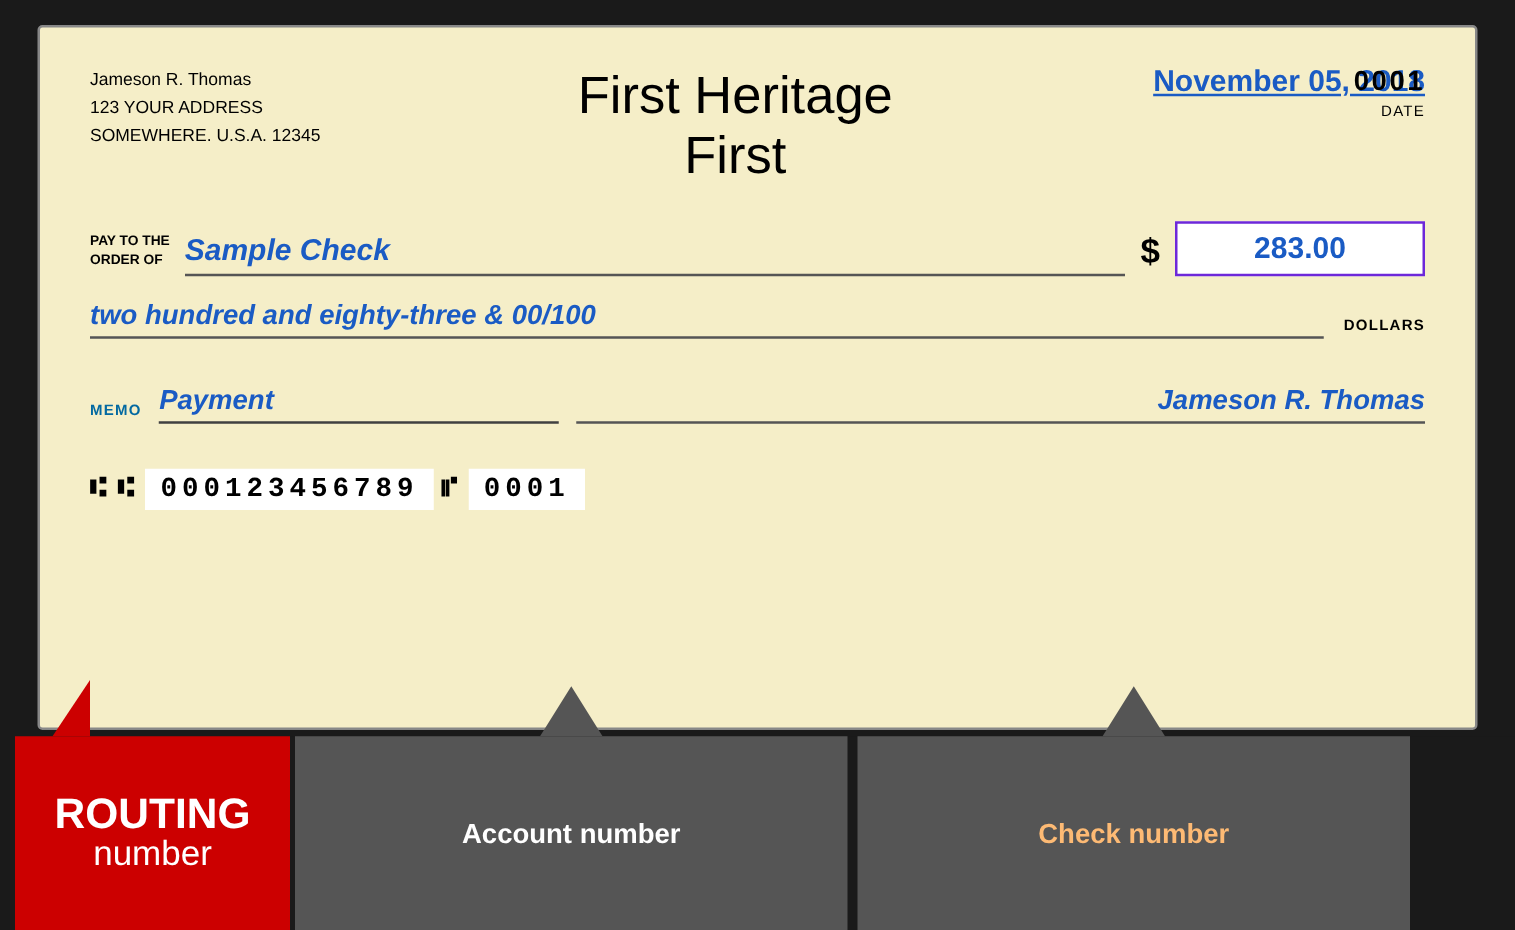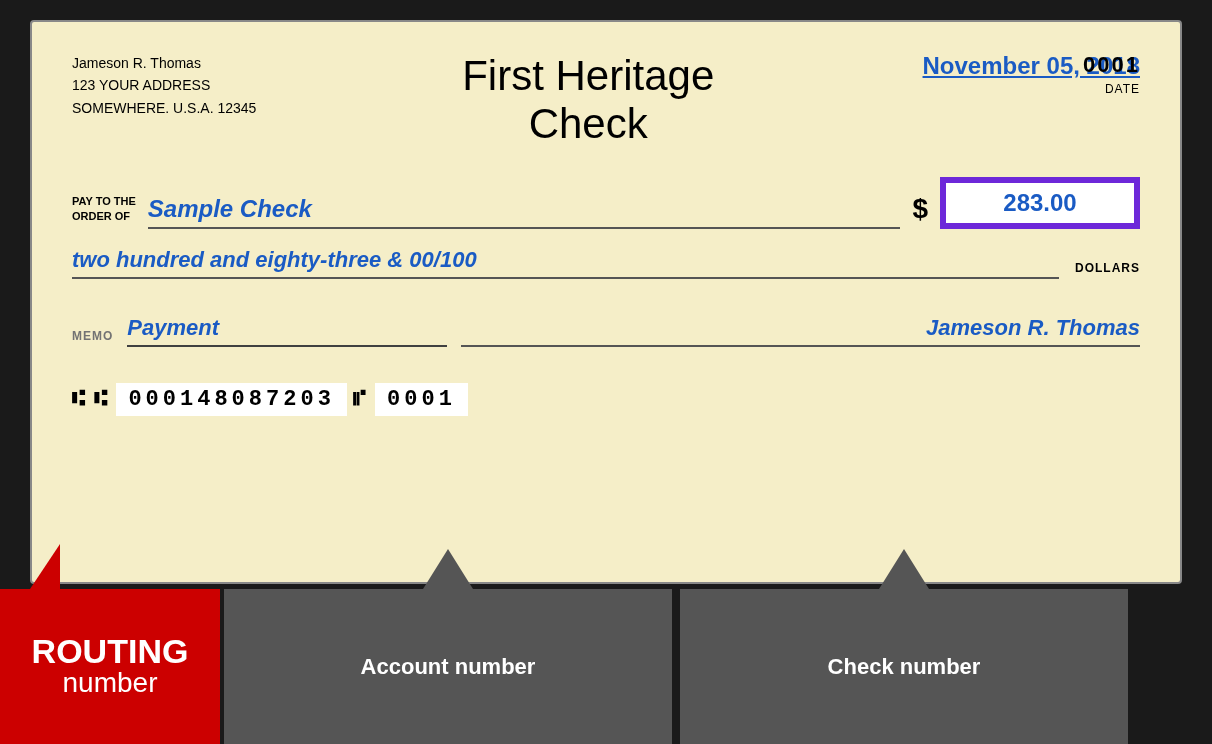--- a/index.html
+++ b/index.html
@@ -114,21 +114,21 @@
 
     .dollar-sign {
       font-size: 28px;
       font-weight: bold;
       color: #000;
       margin-bottom: 4px;
       align-self: flex-end;
     }
 
     .amount-box {
-      border: 6px solid #6d28d9;
+      border: 2px solid #6d28d9;
       background: #fff;
       min-width: 200px;
       padding: 6px 14px;
       font-size: 24px;
       font-weight: bold;
       color: #1a5bc4;
       text-align: center;
       margin-bottom: 0px;
     }
 
@@ -167,21 +167,21 @@
     .memo-row {
       display: flex;
       align-items: flex-end;
       margin-top: 36px;
       gap: 14px;
     }
 
     .memo-label {
       font-size: 12px;
       font-weight: bold;
-      color: #737373;
+      color: #0369a1;
       letter-spacing: 1px;
       margin-bottom: 4px;
     }
 
     .memo-line {
       flex: 0 0 320px;
       border-bottom: 2px solid #404040;
       padding-bottom: 4px;
     }
 
@@ -229,21 +229,21 @@
     }
 
     .micr-symbol {
       font-size: 22px;
     }
 
     
     .bottom-area {
       position: absolute;
       bottom: 0;
-      left: 0;
+      left: 12px;
       right: 0;
       height: 155px;
       background: #1a1a1a;
       display: flex;
       align-items: stretch;
     }
 
     
     .routing-label {
       background: #cc0000;
@@ -332,21 +332,21 @@
       width: 0;
       height: 0;
       border-left: 25px solid transparent;
       border-right: 25px solid transparent;
       border-bottom: 40px solid #555;
     }
 
     .check-label-text {
       font-size: 22px;
       font-weight: bold;
-      color: #ffffff;
+      color: #fdba74;
       text-align: left;
     }
 
     .spacer-right {
       width: 80px;
       background: #1a1a1a;
     }
   </style>
 </head>
 <body>
@@ -356,21 +356,21 @@
   <div class="check-number-top">0001</div>
 
   <div class="check-header">
     <div class="payee-address">
       <div>Jameson R. Thomas</div>
       <div>123 YOUR ADDRESS</div>
       <div>SOMEWHERE. U.S.A. 12345</div>
     </div>
     <div class="bank-name">
       <span>First Heritage</span><br>
-      <span>Check</span>
+      <span>First</span>
     </div>
     <div class="date-area">
       <span class="date-value">November 05, 2018</span>
       <span class="date-label">DATE</span>
     </div>
   </div>
 
   <div class="pay-row">
     <div class="pay-label">
       <span>PAY TO THE</span><br>
@@ -396,21 +396,21 @@
       <span class="memo-value">Payment</span>
     </div>
     <div class="signature-line">
       <span class="signature-value">Jameson R. Thomas</span>
     </div>
   </div>
 
   <div class="micr-row">
     <span class="micr-symbol">⑆</span>
     <span class="micr-symbol">⑆</span>
-    <span class="micr-box">000148087203</span>
+    <span class="micr-box">000123456789</span>
     <span class="micr-symbol">⑈</span>
     <span class="micr-box">0001</span>
   </div>
 
 </div>
 
 <div class="bottom-area">
 
   <div class="routing-label">
     <div class="routing-arrow"></div>

